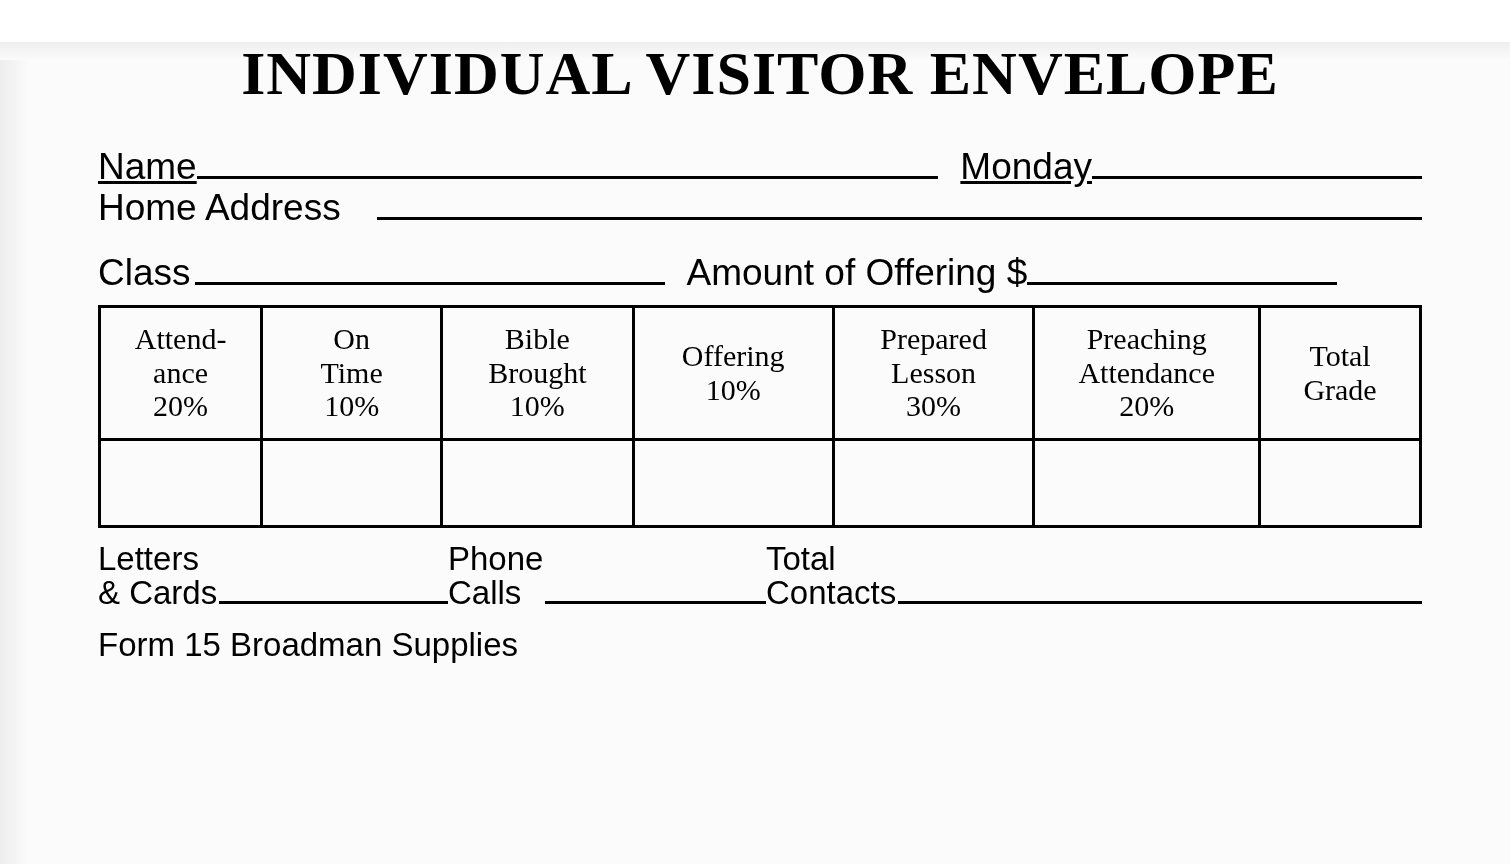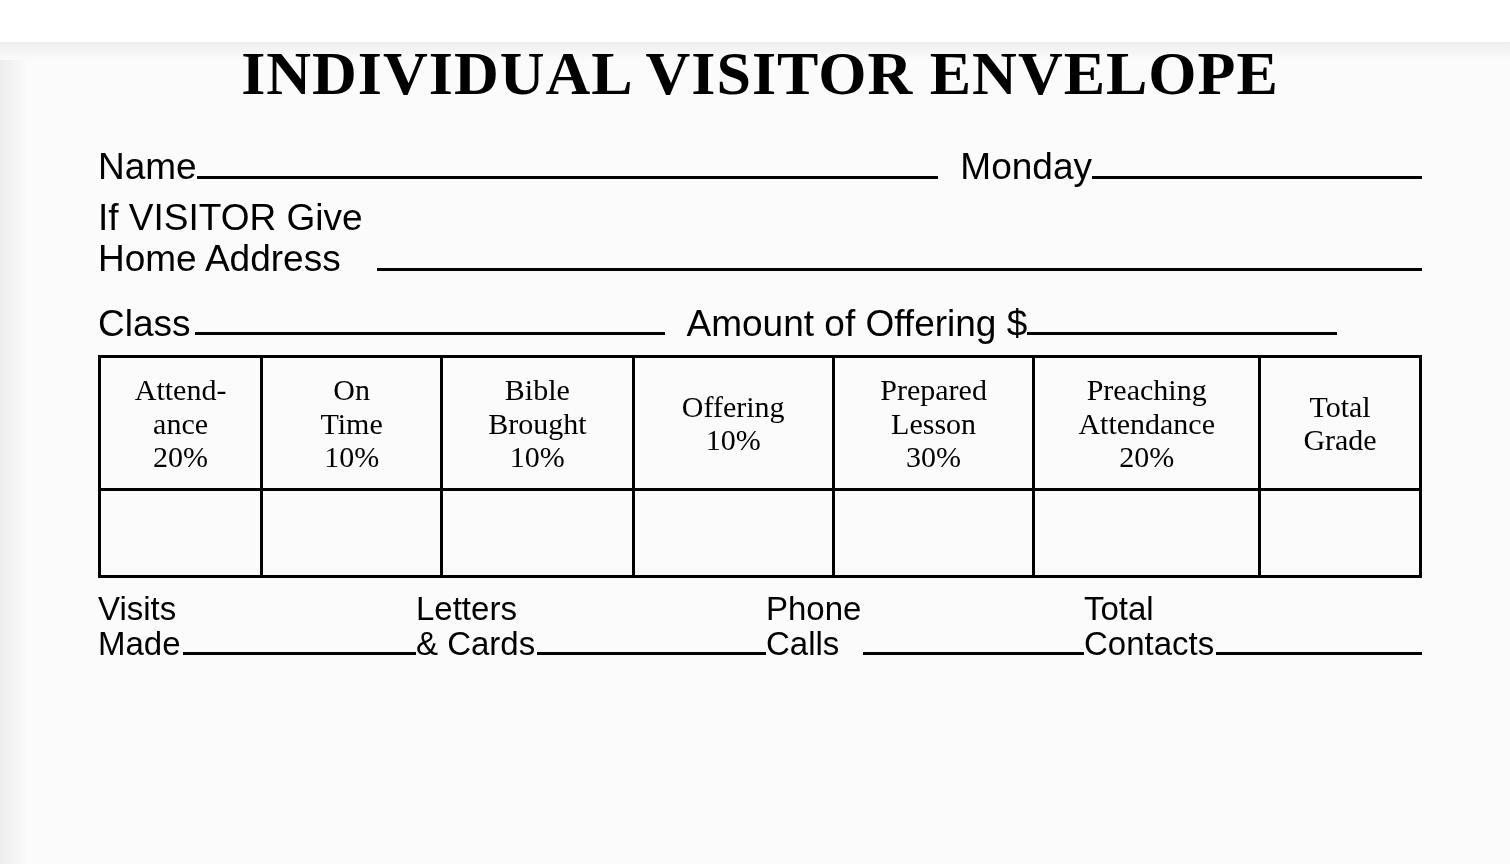--- a/index.html
+++ b/index.html
@@ -66,21 +66,21 @@
   }
 
   .rule {
     flex: 1 1 auto;
     border-bottom: 3px solid #000;
     height: 0;
     margin: 0 0 8px 0;
   }
   .rule.short-gap { margin-left: 4px; }
 
-  .row-name { margin-top: 44px; }
+  .row-name { margin-top: 44px; text-decoration: underline; }
   .row-visitor { margin-top: 12px; }
   .row-address { margin-top: 2px; gap: 36px; }
   .row-class { margin-top: 26px; }
 
   .sunday-label { margin: 0 0 0 22px; white-space: nowrap; }
   .offering-label { margin: 0 0 0 22px; white-space: nowrap; }
 
   .check-line {
     font-family: "Liberation Serif", serif;
     font-size: 31px;
@@ -154,23 +154,20 @@
 
     <div class="title">INDIVIDUAL VISITOR ENVELOPE</div>
 
     <div class="field-row row-name">
       <span class="lbl">Name</span>
       <span class="rule"></span>
       <span class="lbl sunday-label">Monday</span>
       <span class="rule" style="max-width:330px"></span>
     </div>
 
-    <div class="field-row row-visitor">
-      <span class="lbl">If VISITOR Give</span>
-    </div>
 
     <div class="field-row row-address">
       <span class="lbl">Home Address</span>
       <span class="rule"></span>
     </div>
 
     <div class="field-row row-class">
       <span class="lbl">Class</span>
       <span class="rule short-gap" style="max-width:470px"></span>
       <span class="lbl offering-label">Amount of Offering $</span>
@@ -223,27 +220,20 @@
         <td></td>
         <td></td>
         <td></td>
         <td></td>
         <td></td>
       </tr>
     </tbody>
       </table>
 
     <div class="footer-row">
-      <div class="footer-cell" style="flex:0 0 318px">
-        <div class="two-line">
-          <div>Visits</div>
-          <div>Made</div>
-        </div>
-        <span class="rule"></span>
-      </div>
       <div class="footer-cell" style="flex:0 0 350px">
         <div class="two-line">
           <div>Letters</div>
           <div>&amp; Cards</div>
         </div>
         <span class="rule"></span>
       </div>
       <div class="footer-cell" style="flex:0 0 318px">
         <div class="two-line">
           <div>Phone</div>
@@ -253,15 +243,16 @@
       </div>
       <div class="footer-cell">
         <div class="two-line">
           <div>Total</div>
           <div>Contacts</div>
         </div>
         <span class="rule"></span>
       </div>
     </div>
 
+    <div class="form-note">Form 15 Broadman Supplies</div>
 
   </div>
 </div>
 
 </body></html>

